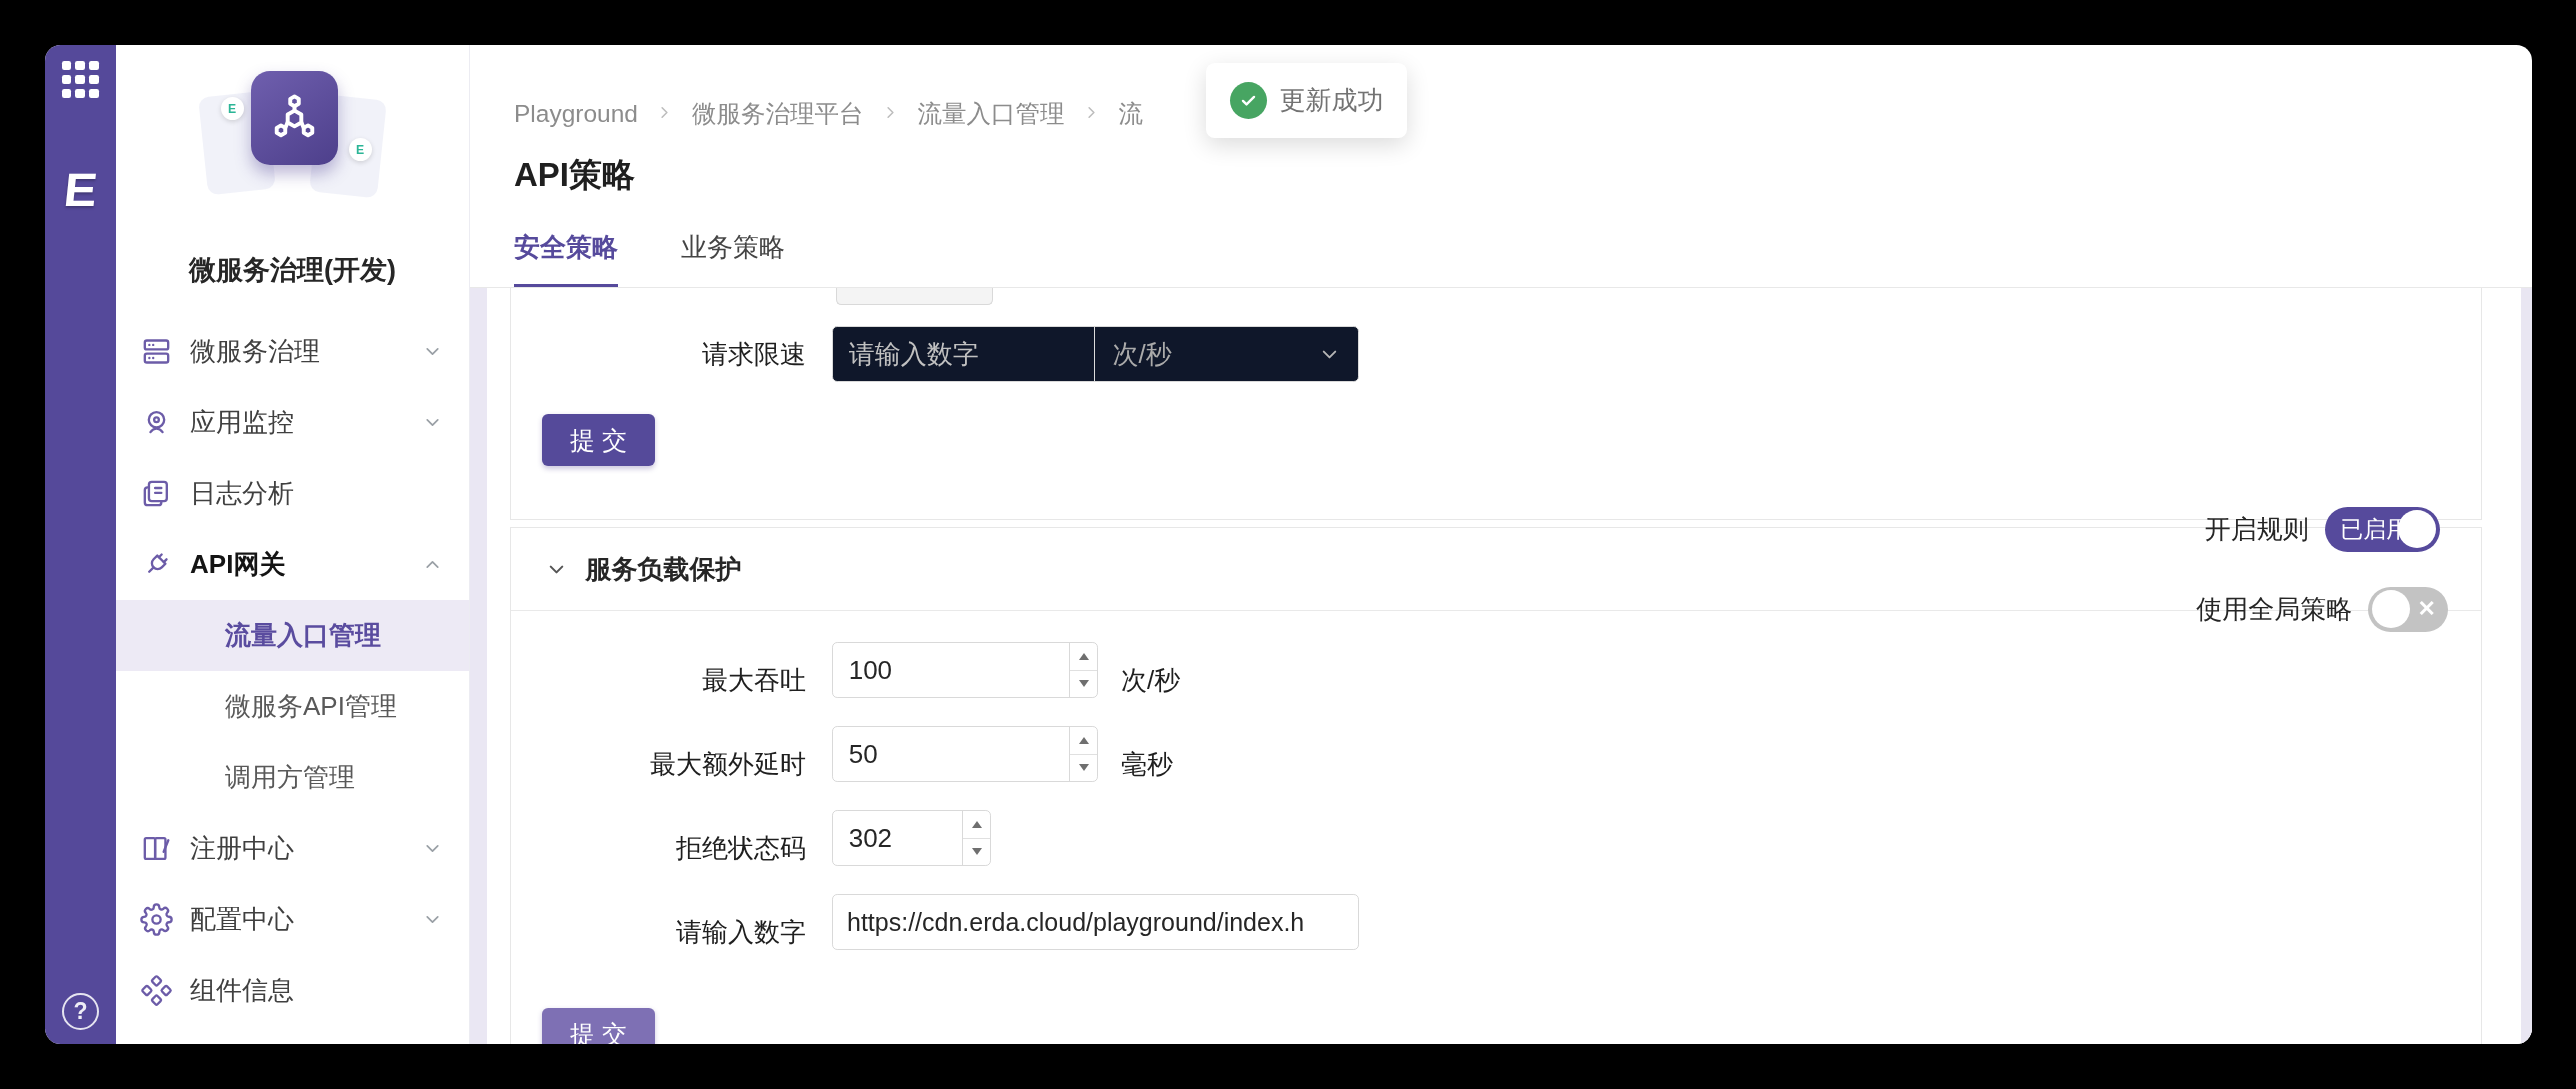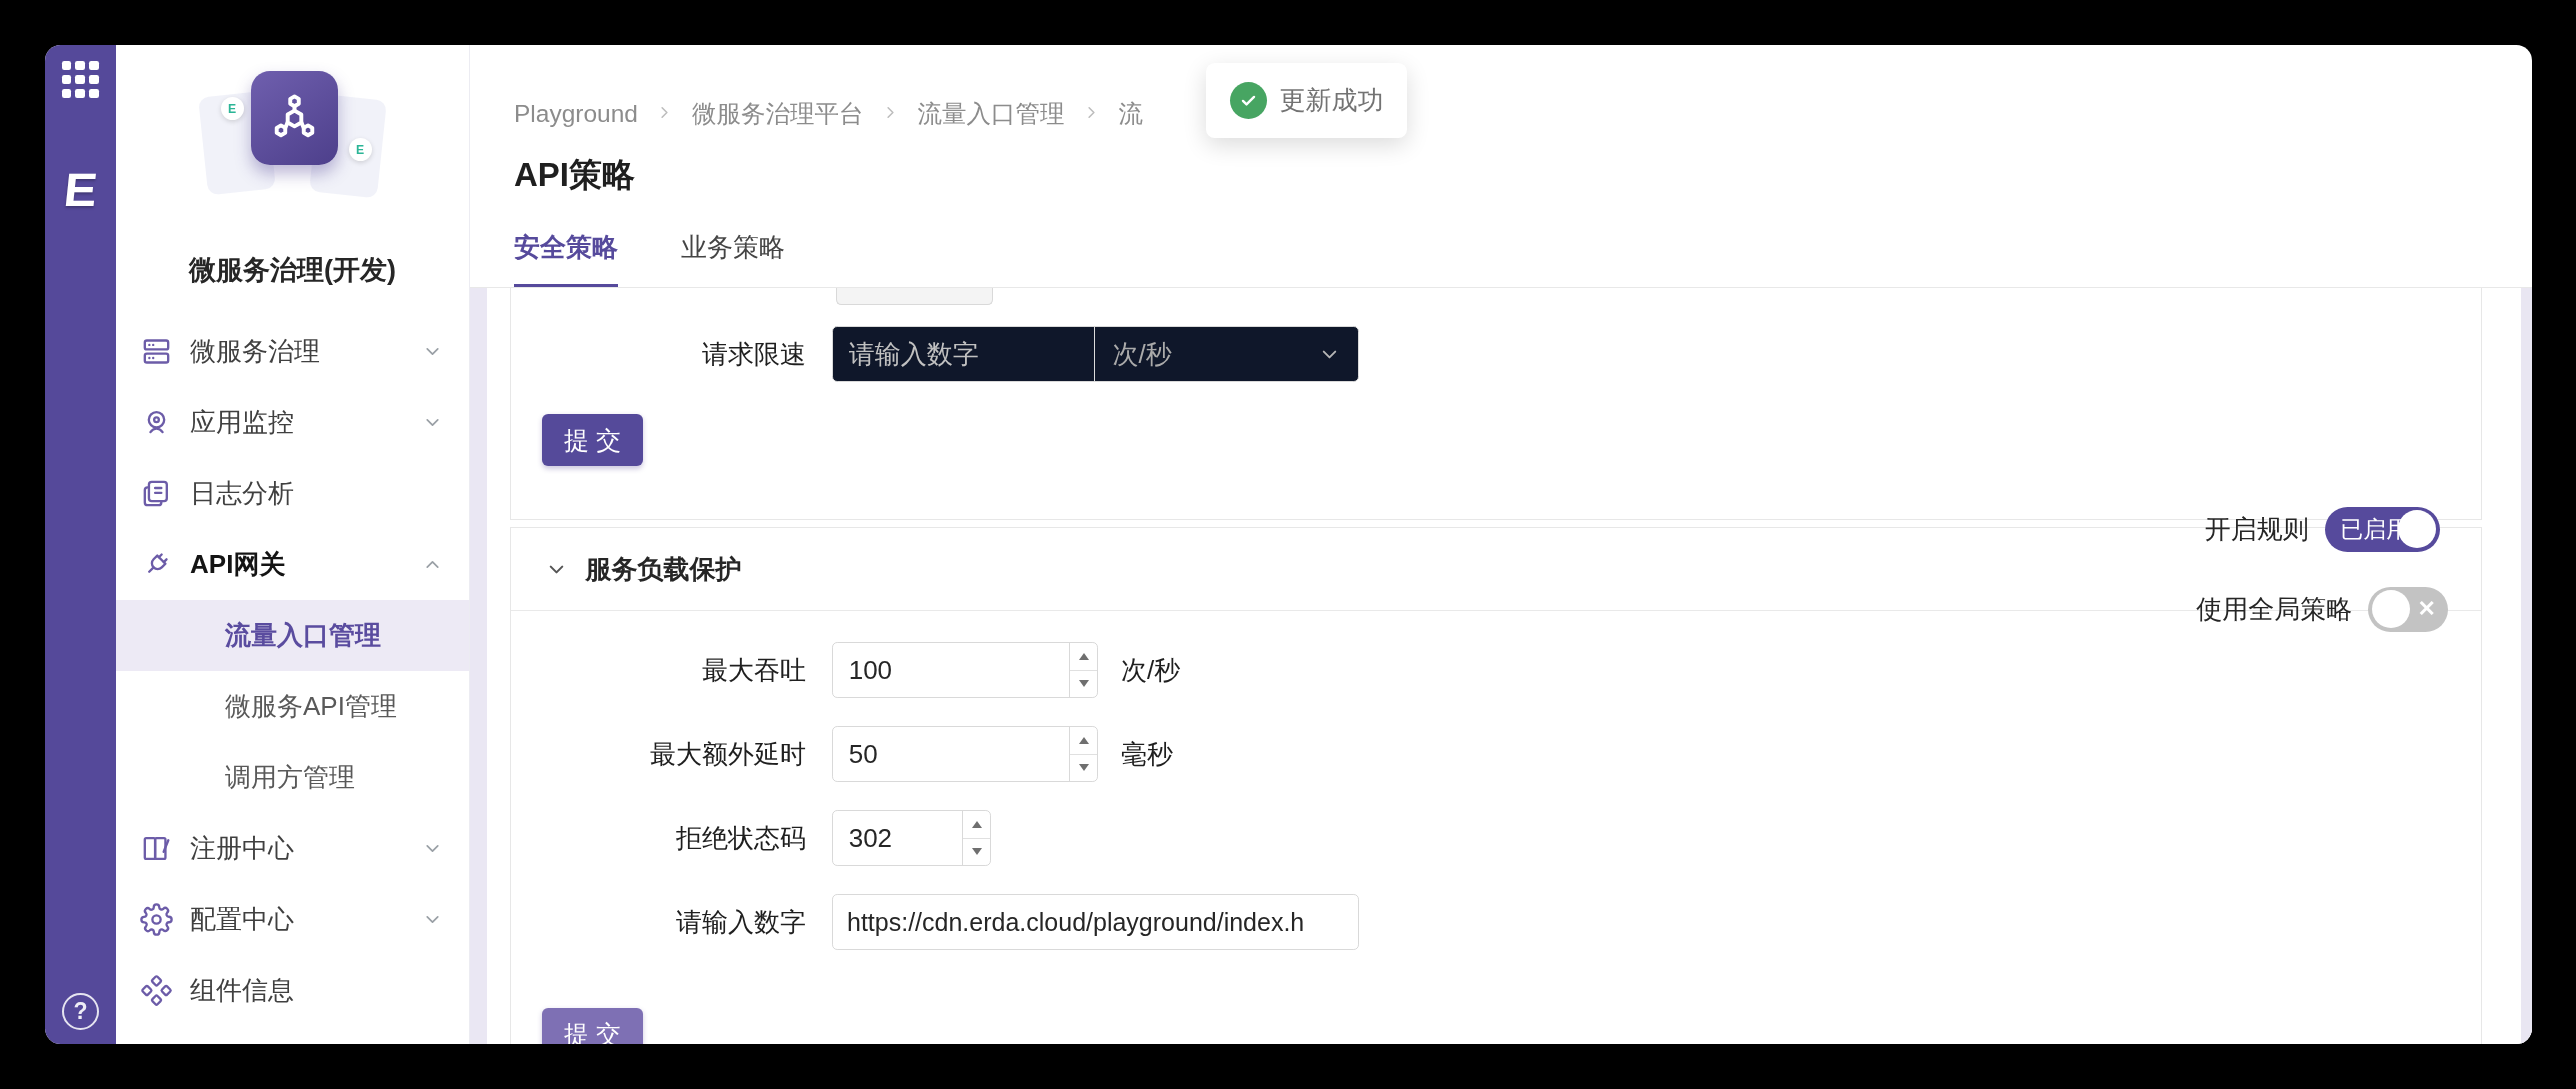--- a/index.html
+++ b/index.html
@@ -75,42 +75,42 @@
   .rate-row { margin-top:39px; }
   .rate-group { width:527px; height:56px; border:0.9px solid #d9d9d9; border-radius:5.2px; background:#0f172a;
                 display:flex; overflow:hidden; }
   .rate-input { width:262px; border:none; outline:none; background:transparent; font-size:26px; padding:0 15.7px;
                 color:#8c8c8c; border-right:0.9px solid #dcdcdc; font-family:inherit; }
   .rate-input::placeholder { color:#c1c1c1; }
   .rate-select { flex:1; display:flex; align-items:center; justify-content:space-between; padding:0 17.5px;
                  font-size:26px; color:#aaa; cursor:not-allowed; }
   .rate-select svg { width:23px; height:23px; stroke:#b5b5b5; fill:none; stroke-width:2; stroke-linecap:round; stroke-linejoin:round; }
 
-  .submit { display:inline-flex; align-items:center; justify-content:center; width:101px; height:52px;
+  .submit { display:inline-flex; align-items:center; justify-content:center; width:113px; height:52px;
             border:none; border-radius:6.1px; color:#fff; font-size:25px; cursor:pointer;
             box-shadow:0 2.6px 5.2px rgba(60,45,130,.25); font-family:inherit; }
   .submit.s1 { background:#554a9a; margin:32px 0 0 31px; }
   .submit.s2 { background:#7e70b4; margin:30px 0 0 31px; }
 
   .sec-head { height:83px; display:flex; align-items:center; padding:0 33px 0 34px; border-bottom:0.9px solid #e9e9e9; }
   .sec-chev { display:flex; margin-right:17.5px; cursor:pointer; }
   .sec-chev svg { width:23px; height:23px; stroke:#555; fill:none; stroke-width:2.2; stroke-linecap:round; stroke-linejoin:round; }
   .sec-title { font-size:26px; font-weight:600; color:#262626; }
   .sec-right { margin-left:auto; display:flex; align-items:center; gap:35px;flex-direction:column; }
   .tog-wrap { display:flex; align-items:center; gap:15.7px; font-size:26px; color:#262626; }
   .switch { position:relative; height:45px; border-radius:23px; cursor:pointer; flex:none; }
   .switch.on { width:115px; background:#564a9c; }
   .switch.on .knob { position:absolute; right:3.5px; top:3.5px; width:38px; height:38px; background:#fff; border-radius:50%; }
   .switch.on .sw-txt { position:absolute; left:15.7px; top:50%; transform:translateY(-50%); color:#fff; font-size:23px; }
   .switch.off { width:80px; background:#c3c3c3; }
   .switch.off .knob { position:absolute; left:3.5px; top:3.5px; width:38px; height:38px; background:#fff; border-radius:50%; }
   .switch.off .sw-x { position:absolute; right:12.2px; top:50%; transform:translateY(-50%); color:#fff; font-size:22px; font-weight:700; }
 
   .sec-body { padding-top:31px; }
-  .sec-body .frow { margin-bottom:28px; }
+  .sec-body .frow { margin-bottom:28px;align-items:flex-end; }
   .num-box { position:relative; height:56px; border:0.9px solid #d9d9d9; border-radius:5.2px; background:#fff; }
   .num-box input { width:100%; height:100%; border:none; outline:none; font-size:26px; color:#262626;
                    padding:0 38px 0 15.7px; background:transparent; border-radius:5.2px; font-family:inherit; }
   .num-box.w304 { width:266px; } .num-box.w182 { width:159px; }
   .spin { position:absolute; right:0; top:0; bottom:0; width:28px; border-left:0.9px solid #d9d9d9; display:flex; flex-direction:column; }
   .spin .cell { flex:1; display:flex; align-items:center; justify-content:center; cursor:pointer; }
   .spin .cell + .cell { border-top:0.9px solid #e0e0e0; }
   .arr-up { width:0; height:0; border-left:5.2px solid transparent; border-right:5.2px solid transparent; border-bottom:7px solid #6f6f6f; }
   .arr-dn { width:0; height:0; border-left:5.2px solid transparent; border-right:5.2px solid transparent; border-top:7px solid #6f6f6f; }
   .url-input { width:527px; height:56px; border:0.9px solid #d9d9d9; border-radius:5.2px; font-size:25px; color:#262626;

